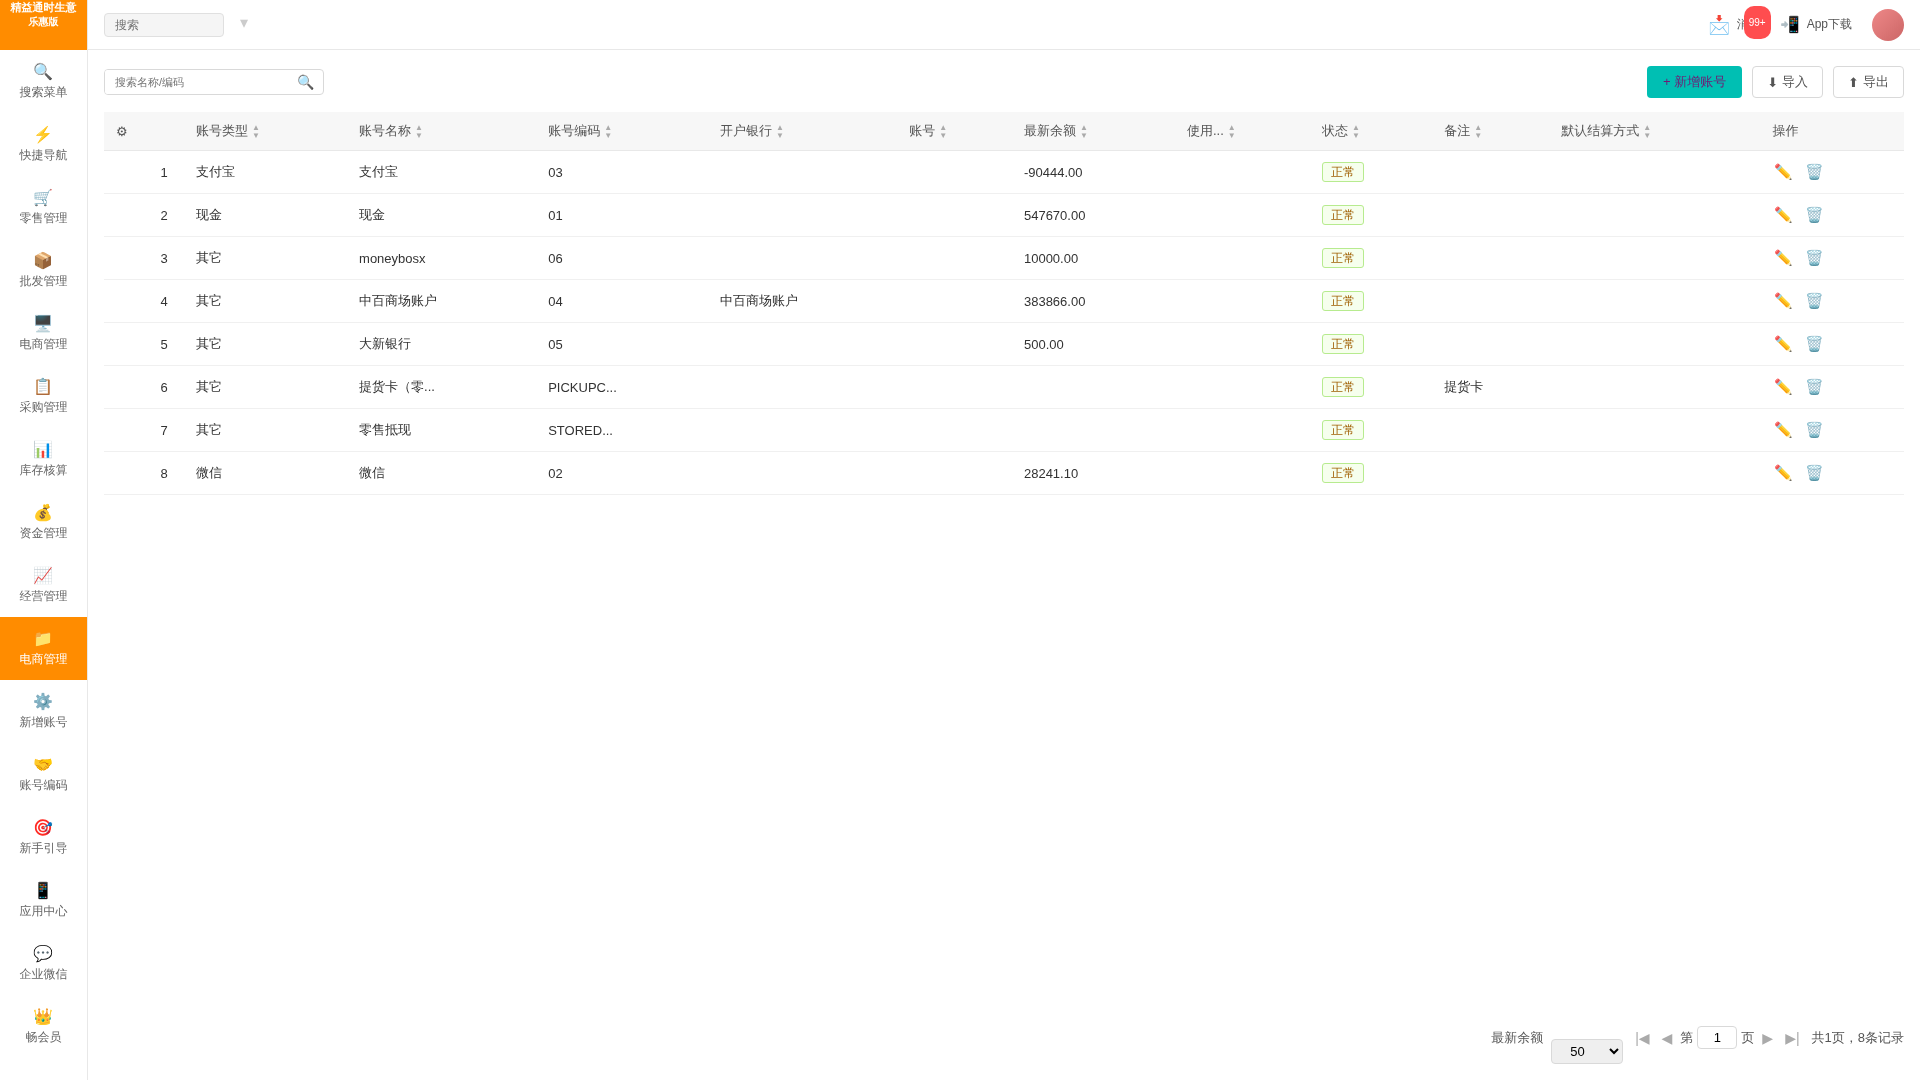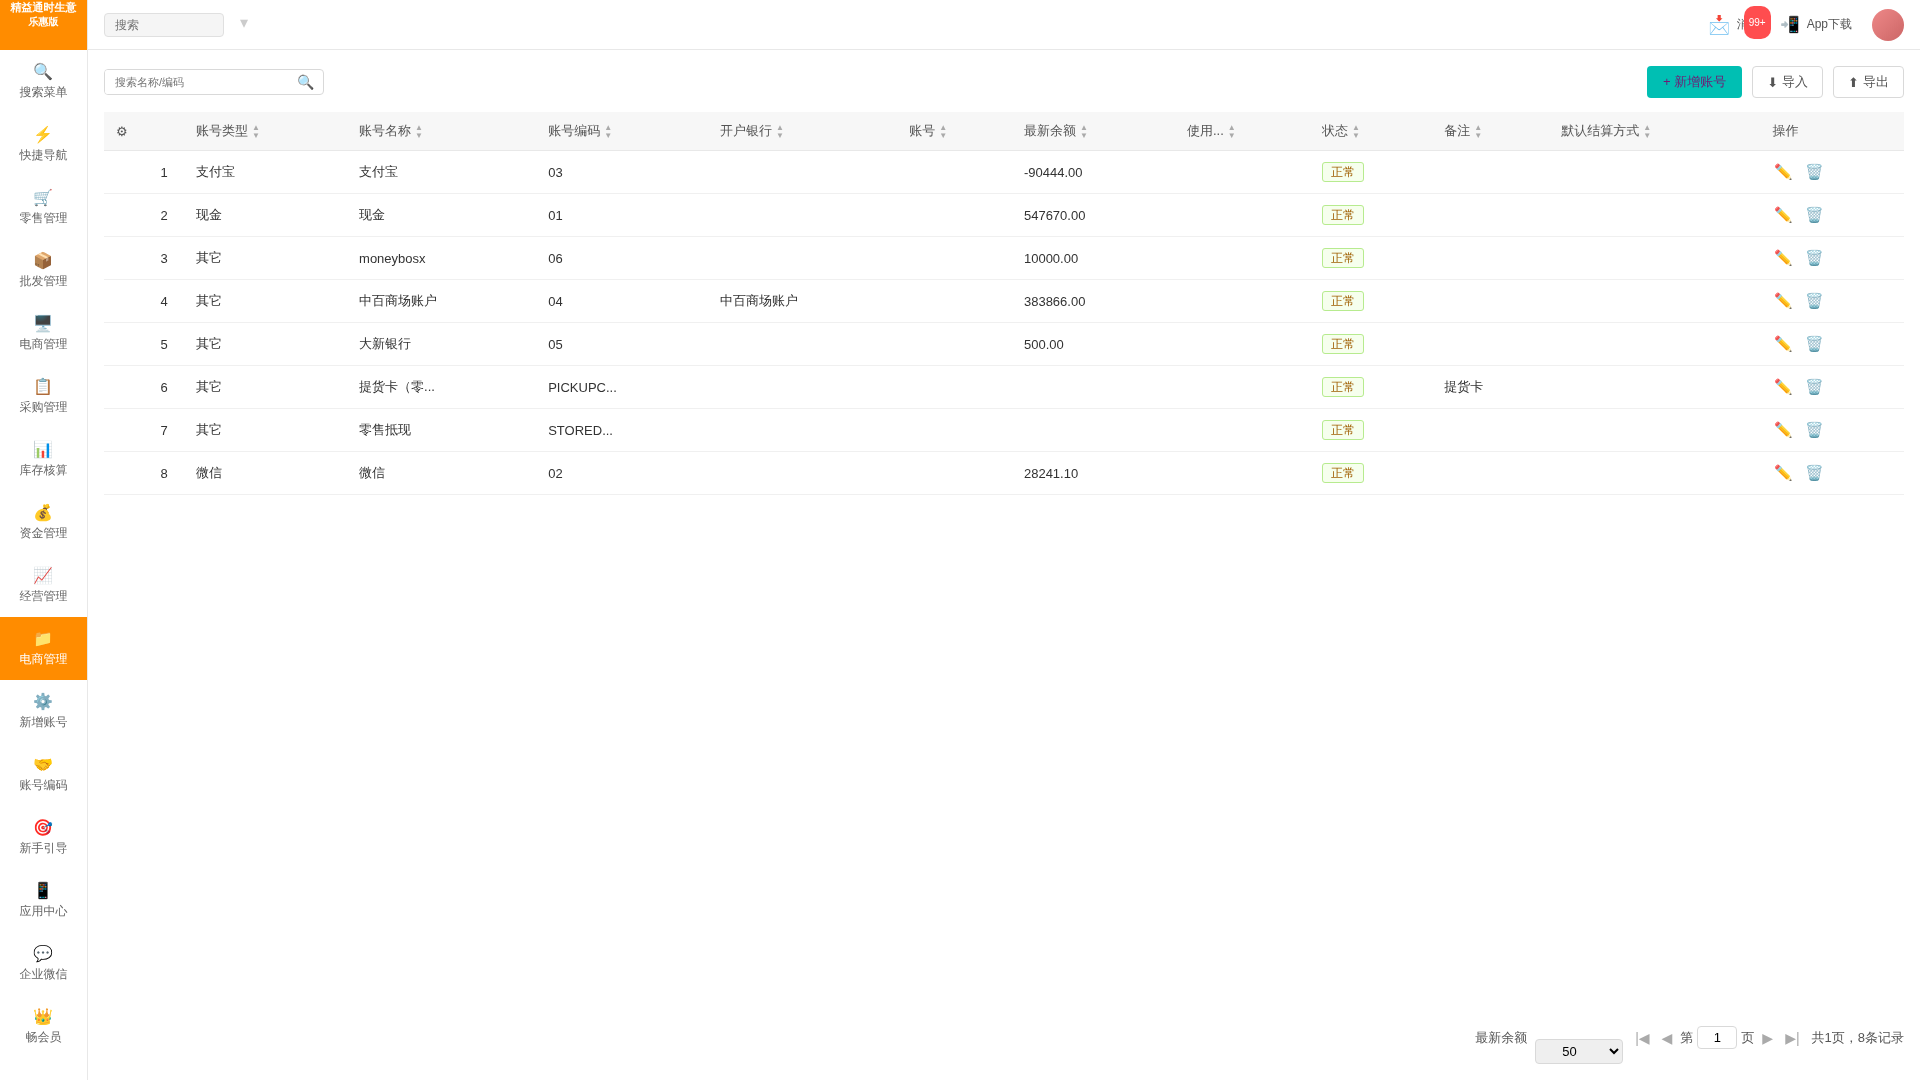--- a/index.html
+++ b/index.html
@@ -295,21 +295,21 @@
       display: flex;
       align-items: center;
       gap: 8px;
       font-size: 13px;
       color: #555;
     }
     .pagination .page-label { color: #555; }
     .pagination select {
       border: 1px solid #d9d9d9;
       border-radius: 4px;
-      padding: 3px 22px;
+      padding: 3px 14px;
       font-size: 13px;
       margin-top: 28px;
     }
     .pagination .page-nav {
       display: flex;
       align-items: center;
       gap: 4px;
     }
     .pagination .page-nav button {
       background: none;

